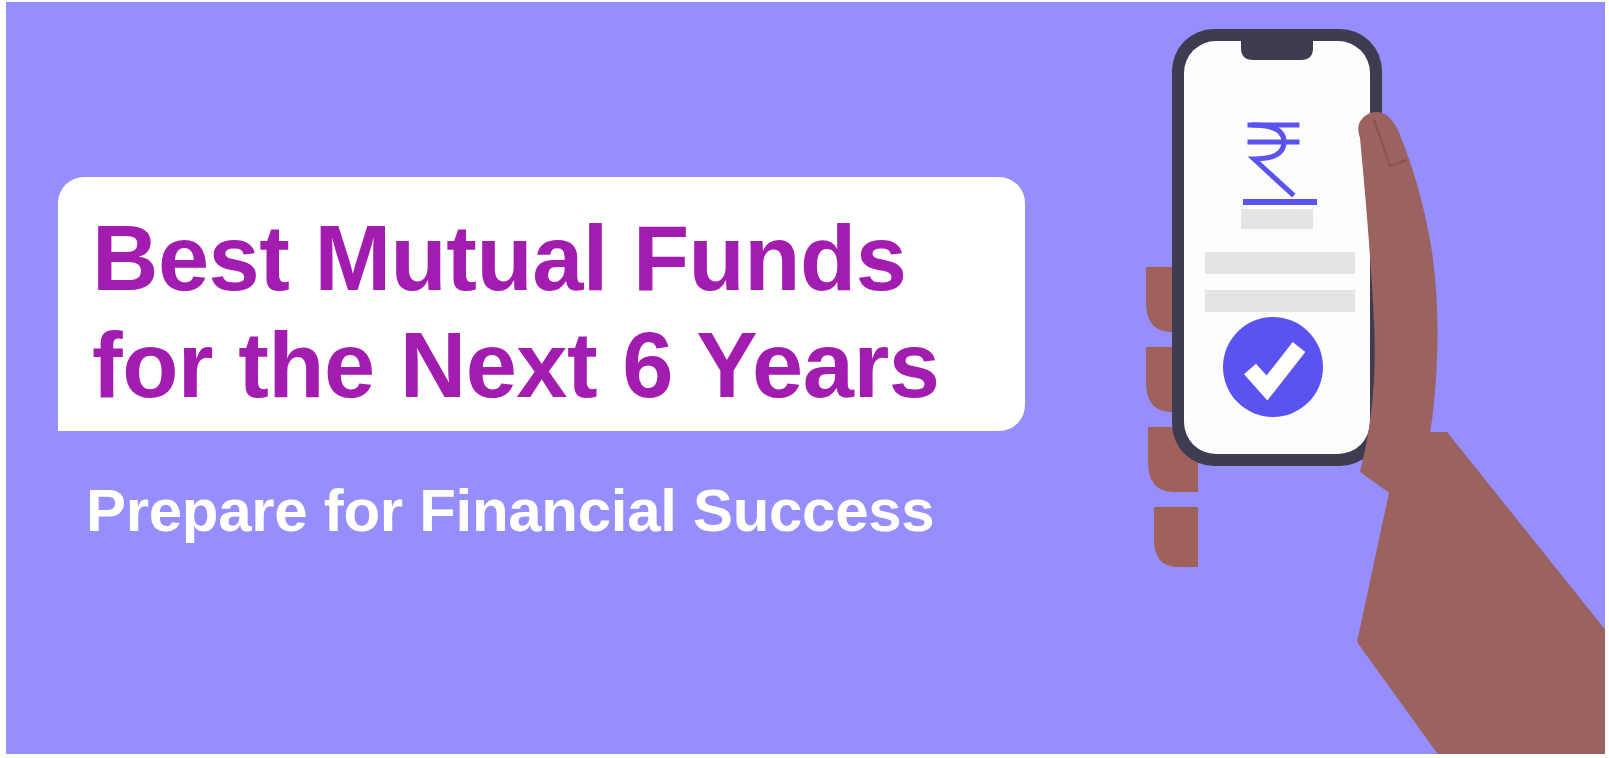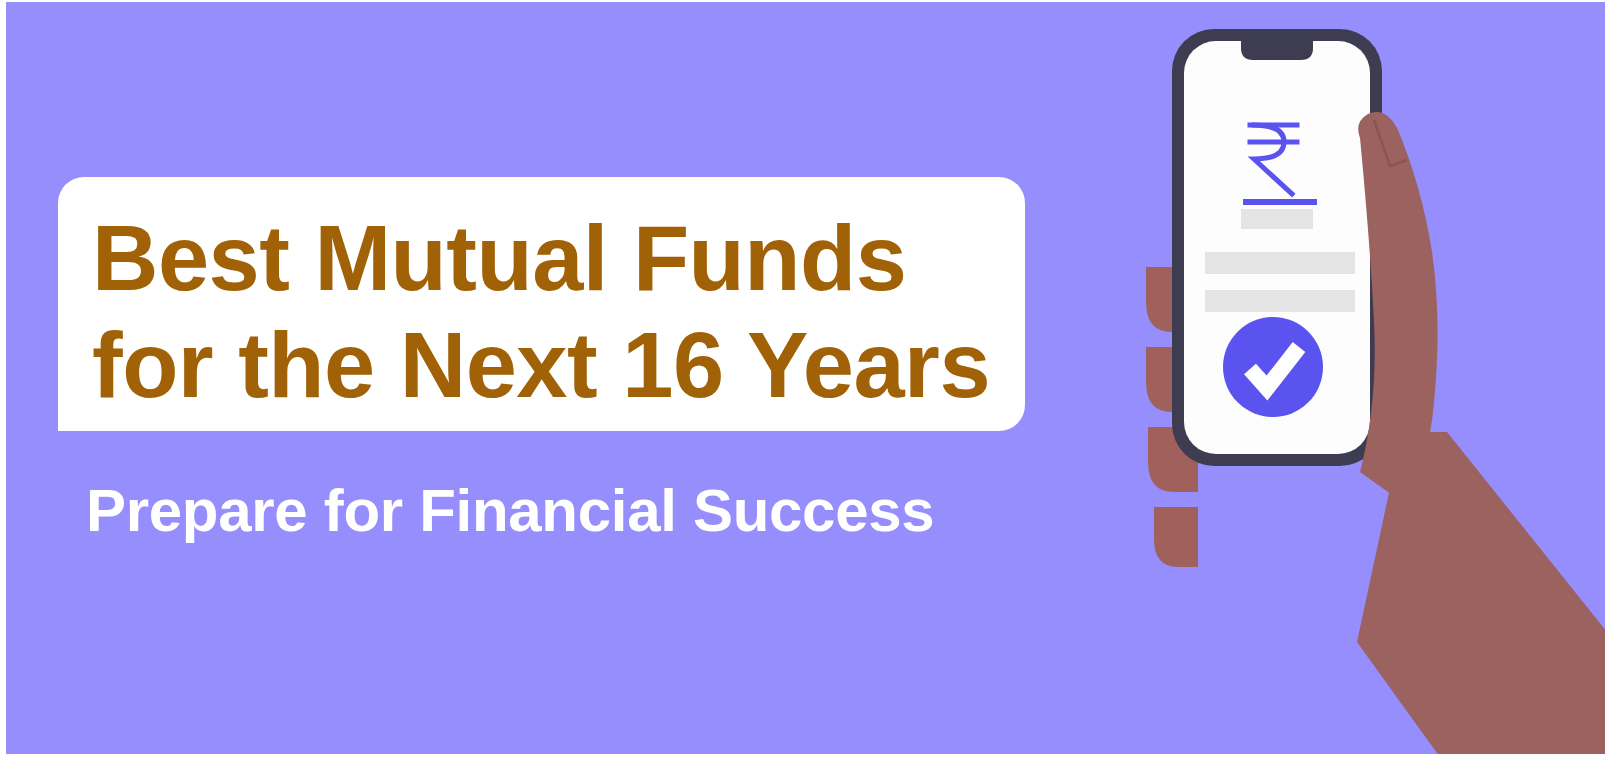--- a/index.html
+++ b/index.html
@@ -31,21 +31,21 @@
     top: 175px;
     width: 967px;
     height: 254px;
     background: #ffffff;
     border-radius: 26px 26px 26px 0;
     box-sizing: border-box;
     padding: 28px 0 0 34px;
   }
 
   .headline {
-    color: #a16207;
+    color: #a21caf;
     font-size: 92px;
     font-weight: bold;
     line-height: 1.16;
     letter-spacing: -0.5px;
     white-space: nowrap;
     margin: 0;
   }
 
   .headline-line {
     display: block;
@@ -81,21 +81,21 @@
   }
 </style>
 </head>
 <body>
 
 <div class="banner">
 
   <div class="headline-card">
     <h1 class="headline">
       <span class="headline-line">Best Mutual Funds</span>
-      <span class="headline-line">for the Next 16 Years</span>
+      <span class="headline-line">for the Next 6 Years</span>
     </h1>
   </div>
 
   <p class="subtitle">Prepare for Financial Success</p>
 
   <div class="illustration">
     <svg viewBox="0 0 513 758" xmlns="http://www.w3.org/2000/svg">
 
       <g>
         <path fill="#a0615c" d="M44 265 L96 265 L96 330 L70 330 Q44 330 44 300 Z"></path>

